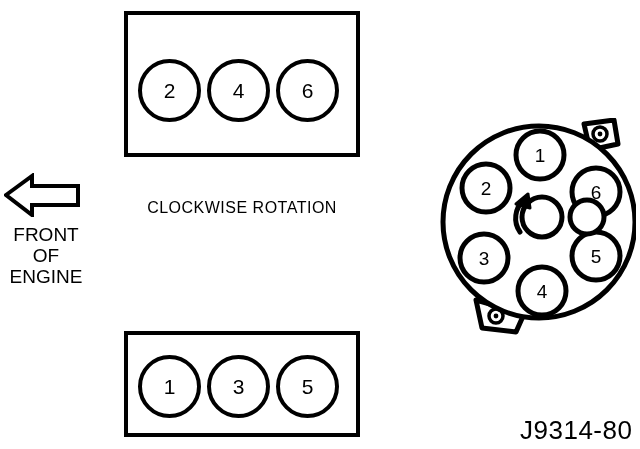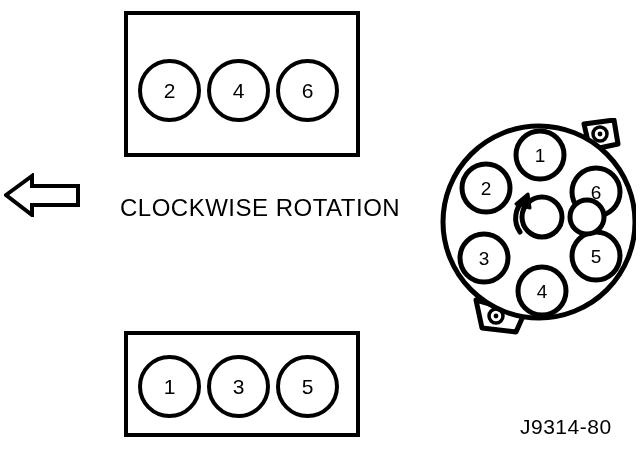--- a/index.html
+++ b/index.html
@@ -48,21 +48,21 @@
 
   #rotation-block {
     position: absolute;
     left: 120px;
     top: 196px;
     width: 244px;
     text-align: center;
     letter-spacing: 0.5px;
   }
   #rotation-title {
-    font-size: 24px;
+    font-size: 16px;
     line-height: 23px;
     white-space: nowrap;
   }
   #firing-order {
     font-size: 20px;
     line-height: 24px;
     white-space: nowrap;
   }
 
   #front-arrow {
@@ -87,21 +87,21 @@
     position: absolute;
     left: 438px;
     top: 118px;
     width: 198px;
     height: 222px;
   }
   #ref-code {
     position: absolute;
     left: 520px;
     top: 415px;
-    font-size: 21px;
+    font-size: 26px;
     letter-spacing: 0.5px;
     white-space: nowrap;
   }
   .term-text {
     font-size: 19px;
     font-family: "Liberation Sans", sans-serif;
   }
 </style>
 </head>
 <body>
@@ -132,20 +132,25 @@
     </div>
   </div>
 
   <div id="rotation-block">
     <div id="rotation-title">CLOCKWISE ROTATION</div>
   </div>
 
   <svg id="front-arrow" viewBox="0 0 78 44">
     <path d="M 2 22 L 28 3 L 28 13 L 74 13 L 74 32 L 28 32 L 28 42 Z" fill="#ffffff" stroke="#000000" stroke-width="4" stroke-linejoin="miter"></path>
   </svg>
+  <div id="front-label">
+    <div>FRONT</div>
+    <div>OF</div>
+    <div>ENGINE</div>
+  </div>
 
   <svg id="distributor" viewBox="0 0 198 222">
 
     <g>
       <path d="M 146 6 L 176 2 L 180 26 L 152 32 Z" fill="#ffffff" stroke="#000000" stroke-width="5" stroke-linejoin="round"></path>
       <circle cx="162" cy="16" r="7" fill="#ffffff" stroke="#000000" stroke-width="3.5"></circle>
       <circle cx="162" cy="16" r="2.4" fill="#000000"></circle>
     </g>
 
     <g>

